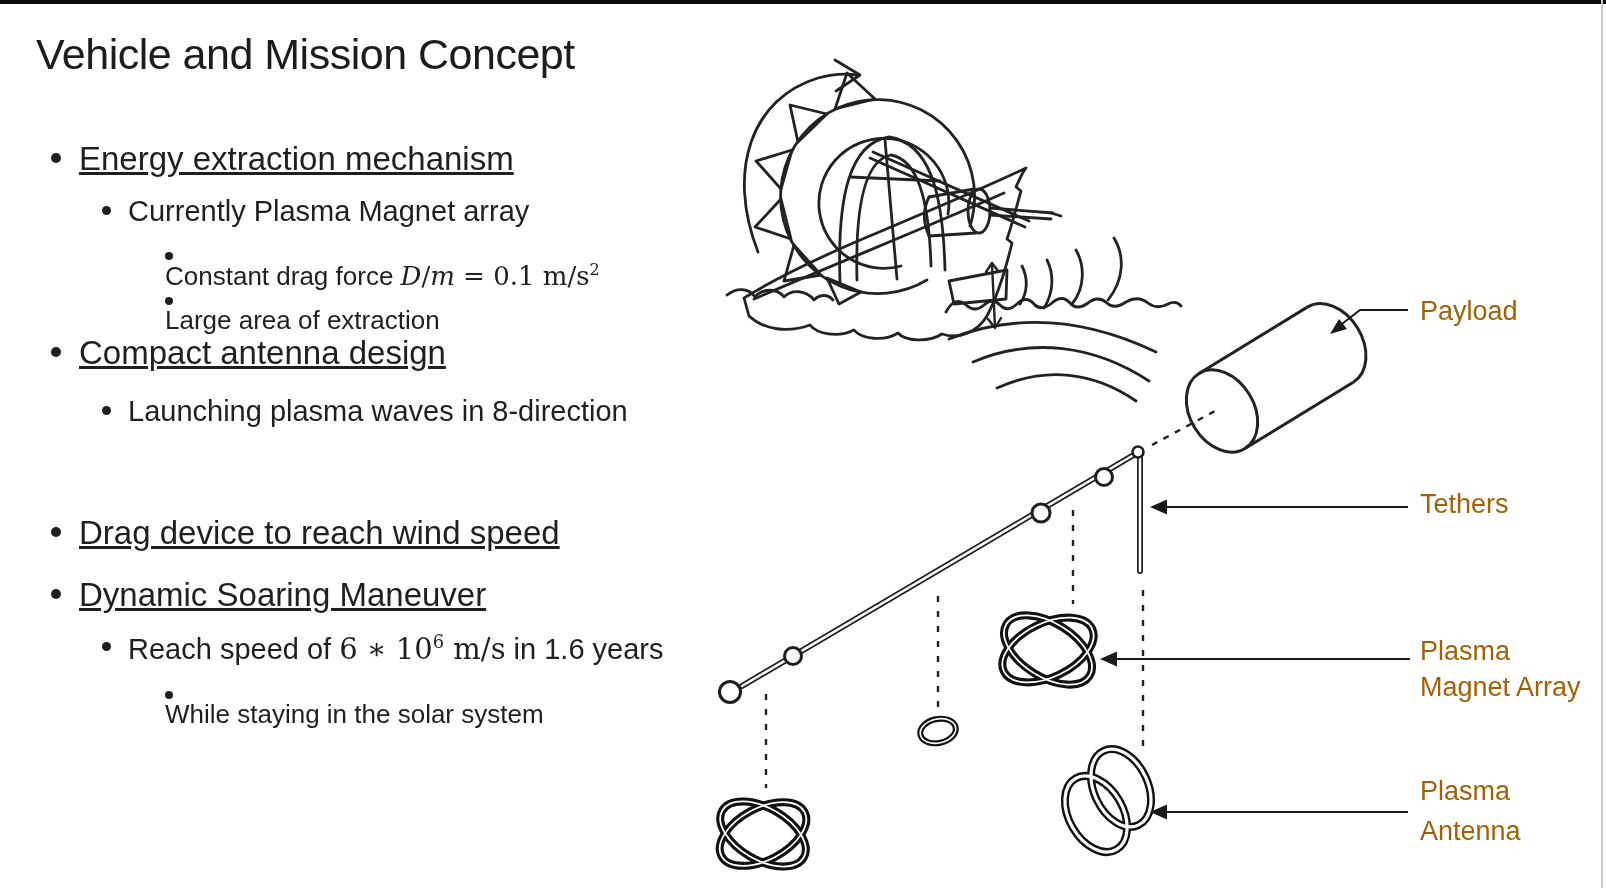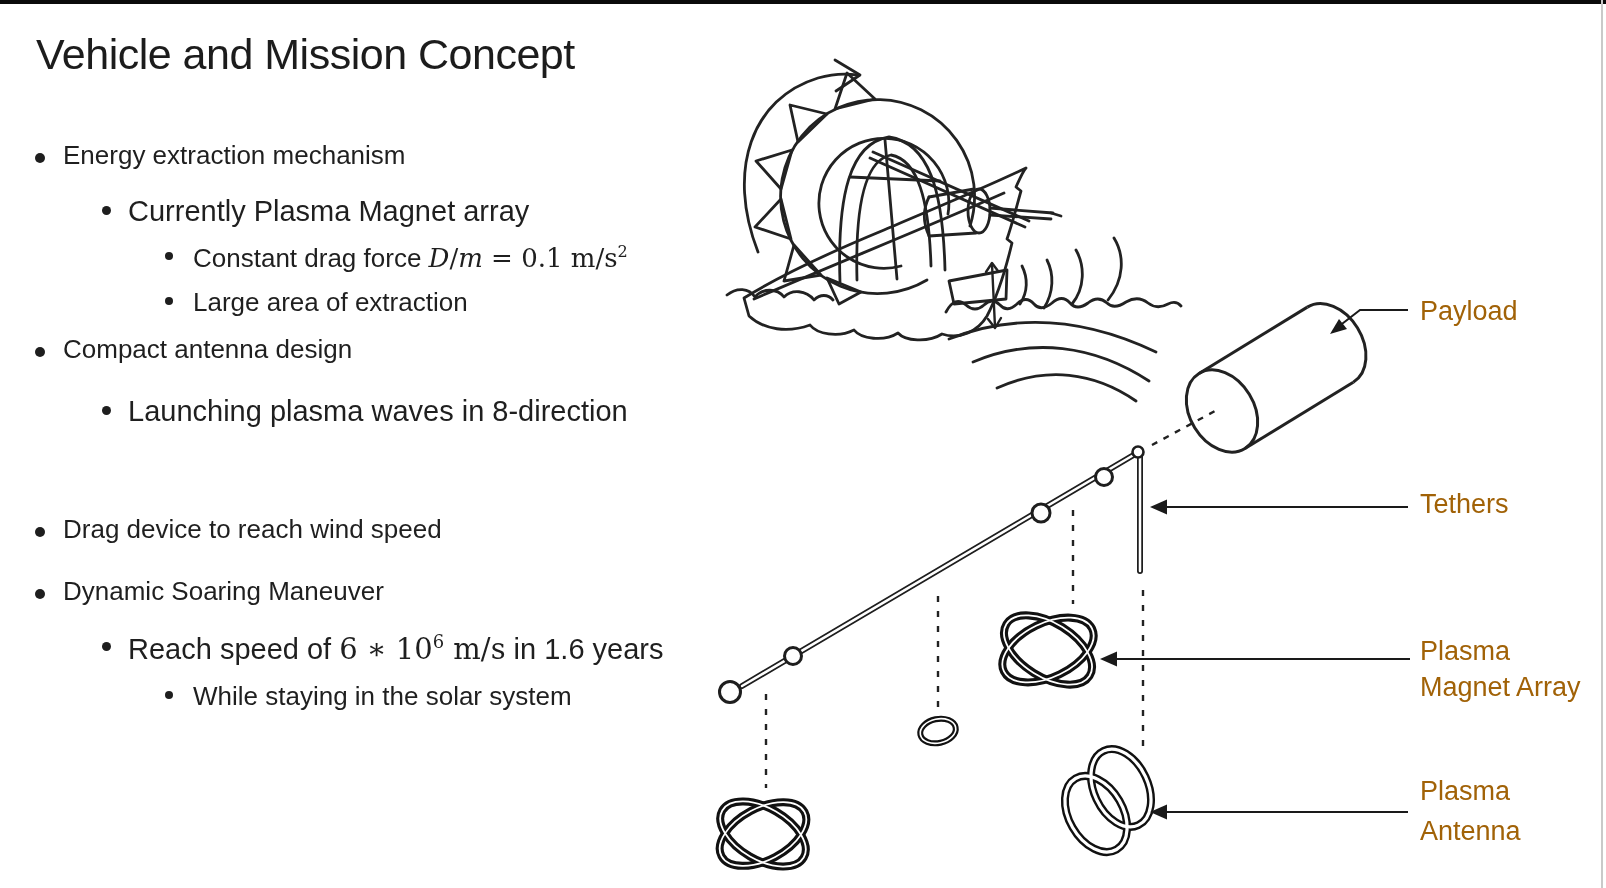--- a/index.html
+++ b/index.html
@@ -12,25 +12,25 @@
     color:#1f1f1f;
   }
   .topbar{position:absolute;left:0;top:0;width:1606px;height:4px;background:#0a0a0a;}
   .rightedge{position:absolute;right:3px;top:0;width:2px;height:888px;background:#c9c9c9;}
   .title{
     position:absolute;left:36px;top:30px;
     font-size:43px;font-weight:400;letter-spacing:-0.5px;color:#1c1c1c;
   }
   .bullet{position:absolute;display:flex;align-items:flex-start;white-space:nowrap;}
   .dot{background:#1e1e1e;border-radius:50%;flex:0 0 auto;}
-  .l1{left:35px;font-size:26px;}
+  .l1{left:51px;font-size:33px;text-decoration:underline;}
   .l1 .dot{width:10px;height:10px;margin-top:13px;margin-right:18px;}
   .l2{left:102px;font-size:29px;}
   .l2 .dot{width:9px;height:9px;margin-top:11px;margin-right:17px;}
-  .l3{left:165px;font-size:26px;}
+  .l3{left:165px;font-size:26px;flex-direction:column;}
   .l3 .dot{width:8px;height:8px;margin-top:10px;margin-right:20px;}
   .math{font-family:"DejaVu Serif", serif;}
   .mathit{font-family:"DejaVu Serif", serif;font-style:italic;}
   sup{font-size:0.62em;}
   .diagram-svg{position:absolute;left:0;top:0;}
   .dlabel{position:absolute;font-size:27px;color:#a16207;white-space:nowrap;}
   .dlabel span{display:block;}
   .lh36 span{line-height:36px;}
   .lh40 span{line-height:40px;}
   .pagenum{position:absolute;left:1447px;top:886px;font-size:20px;color:#701a75;}

